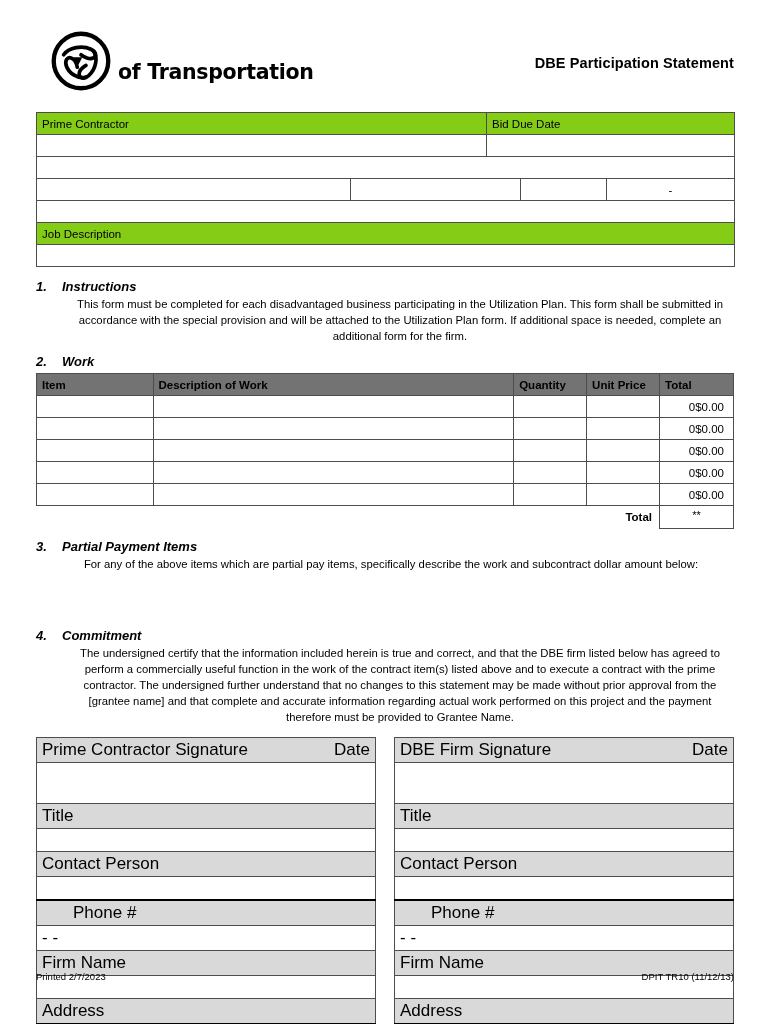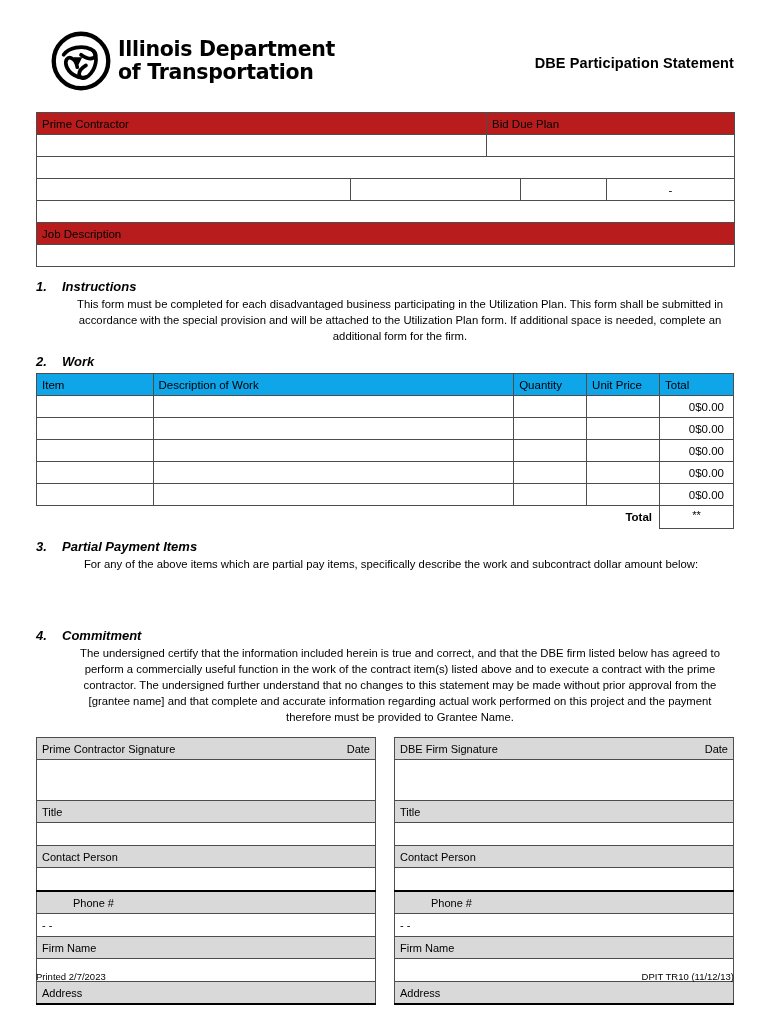--- a/index.html
+++ b/index.html
@@ -69,21 +69,21 @@
   }
   table.ftab td {
     border: 1px solid #4d4d4d;
     font-size: 11.5px;
     padding: 2px 5px;
     vertical-align: middle;
     overflow: hidden;
     white-space: nowrap;
   }
   td.lbl {
-    background: #b91c1c;
+    background: #84cc16;
     height: 17px;
   }
   td.val {
     background: #ffffff;
     height: 18px;
   }
   td.spacer-row {
     border: none;
     height: 3px;
     padding: 0;
@@ -112,21 +112,22 @@
     margin-top: 2px;
     text-align: center;
   }
   .sec-body.indent { padding-left: 30px; }
   .sec-body.noindent { padding-left: 12px; }
 
   
   .worktab { margin-top: 4px; }
   .worktab td { height: 17px; font-size: 11.5px; }
   .worktab td.hdr {
-    background: #0ea5e9;
+    background: #737373;
+    font-weight: bold;
   }
   .worktab td.money {
     text-align: right;
     padding-right: 9px;
   }
   .worktab td.totlabel {
     border: none;
     text-align: right;
     font-weight: bold;
     padding-right: 7px;
@@ -149,21 +150,21 @@
   
   .sigrow {
     display: flex;
     margin-top: 12px;
     gap: 18px;
   }
   .sigblock { flex: 1 1 0; min-width: 0; }
   .sigblock table { border-collapse: collapse; width: 100%; table-layout: fixed; }
   .sigblock td {
     border: 1px solid #4d4d4d;
-    font-size: 11px;
+    font-size: 17px;
     padding: 2px 5px;
     white-space: nowrap;
     overflow: hidden;
   }
   .sigblock td.lbl { background: #d9d9d9; height: 17px; }
   .sigblock td.val { background: #ffffff; height: 18px; }
   .sigblock td.sigpad { background: #ffffff; height: 36px; }
   .sigblock td.lbl.thicktop { border-top: 2px solid #000000; padding-left: 36px; }
   .sigblock td.lbl.thickbot { border-bottom: 2px solid #000000; }
   .date-lbl { float: right; }
@@ -191,39 +192,39 @@
       <span class="logo-mark">
         <svg viewBox="0 0 100 100" width="62" height="62" aria-hidden="true">
           <circle cx="50" cy="50" r="44" fill="none" stroke="#000" stroke-width="7"></circle>
           <path d="M22 40 C30 28, 52 24, 66 31 C74 35, 76 42, 70 45 C64 48, 55 44, 50 40" fill="none" stroke="#000" stroke-width="6" stroke-linecap="round"></path>
           <path d="M70 34 C78 44, 74 64, 62 74 C55 80, 47 78, 47 71 C47 65, 53 60, 58 57" fill="none" stroke="#000" stroke-width="6" stroke-linecap="round"></path>
           <path d="M58 76 C46 80, 30 70, 26 57 C24 49, 28 43, 34 45 C40 47, 43 54, 44 60" fill="none" stroke="#000" stroke-width="6" stroke-linecap="round"></path>
           <path d="M38 44 L52 44 L46 56 Z" fill="#000"></path>
         </svg>
       </span>
       <span class="logo-text">
-        <span>Illinois Department</span><br>
+        <br>
         <span>of Transportation</span>
       </span>
     </div>
     <div class="doc-title">DBE Participation Statement</div>
   </div>
 
   <table class="ftab topinfo">
     <colgroup>
       <col style="width:314px">
         <col style="width:136px">
         <col style="width:34px">
         <col style="width:86px">
         <col style="width:128px">
     </colgroup>
     <tbody>
       <tr>
         <td class="lbl" colspan="2">Prime Contractor</td>
-        <td class="lbl" colspan="3">Bid Due Plan</td>
+        <td class="lbl" colspan="3">Bid Due Date</td>
       </tr>
       <tr>
         <td class="val" colspan="2"></td>
         <td class="val" colspan="3"></td>
       </tr>
       <tr>
           <td class="spacer-row" colspan="5"></td>
         </tr>
       <tr>
         <td class="val"></td>

